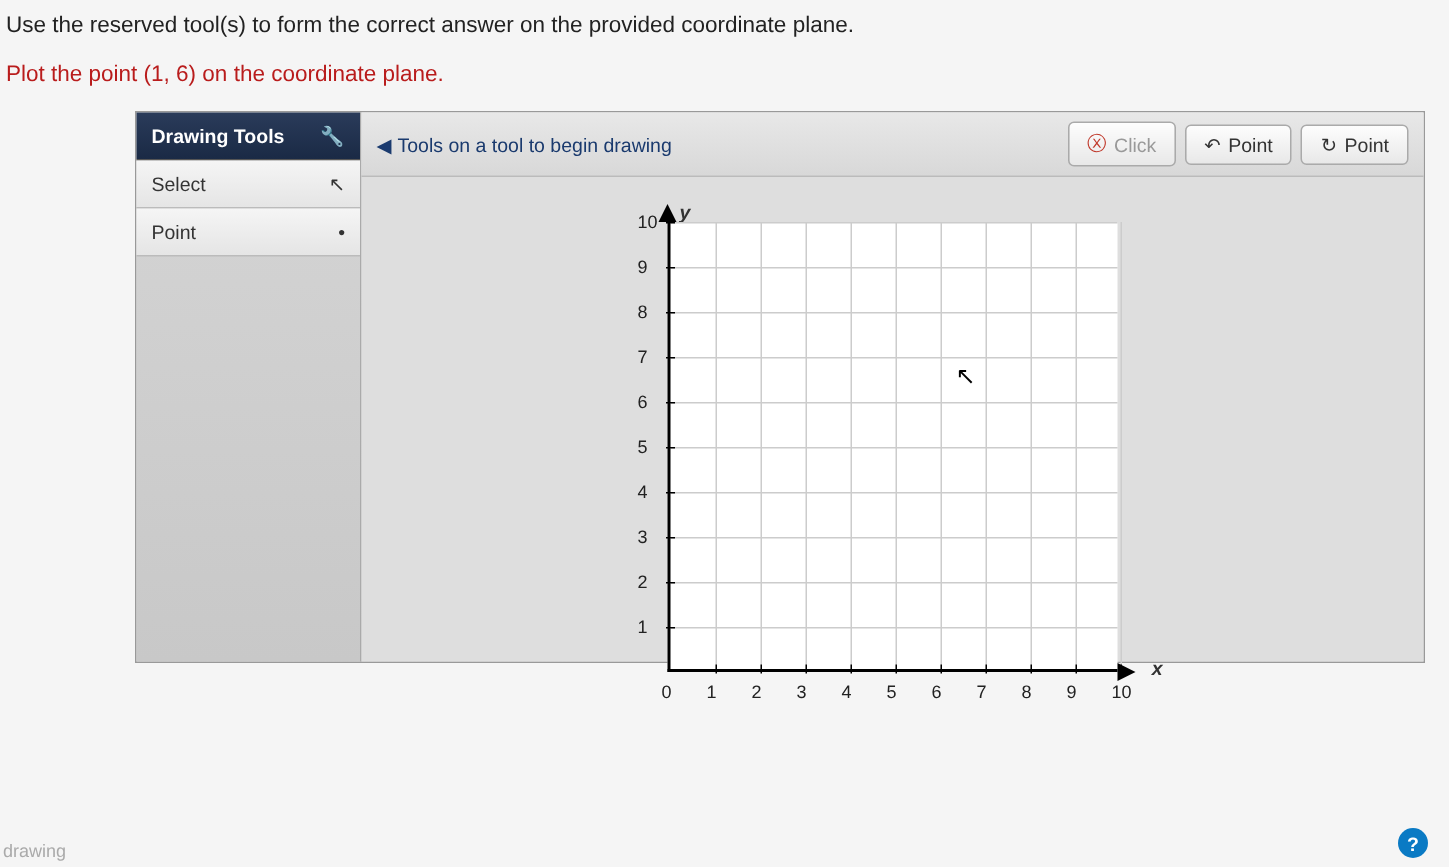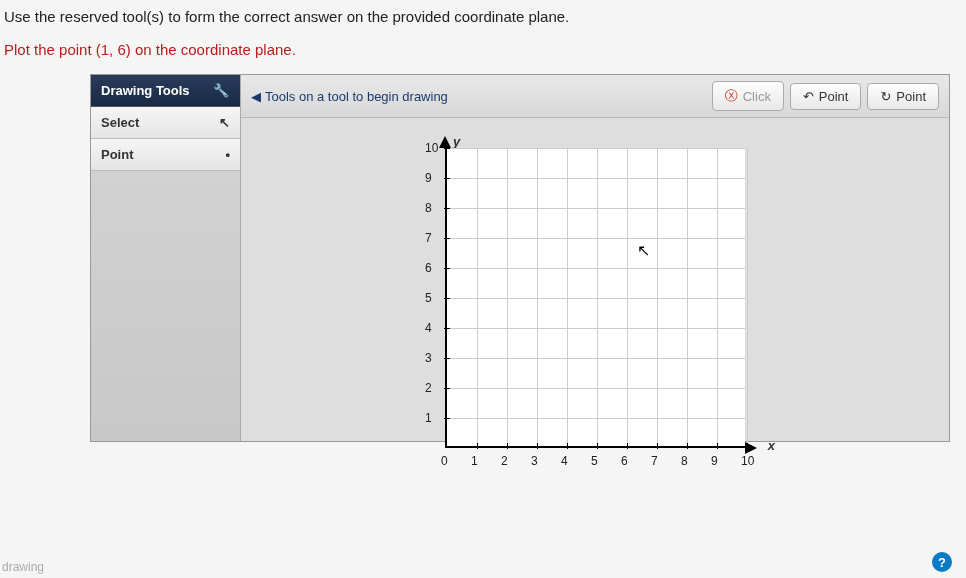--- a/index.html
+++ b/index.html
@@ -48,21 +48,20 @@
     .sidebar-item {
       background: linear-gradient(#f5f5f5, #e5e5e5);
       border-bottom: 1px solid #bbb;
       padding: 8px 10px;
       font-size: 13px;
       color: #333;
       display: flex;
       justify-content: space-between;
       align-items: flex-end;
       cursor: pointer;
-      font-weight: bold;
     }
     .main-area {
       flex: 1;
       display: flex;
       flex-direction: column;
       background: #dedede;
     }
     .toolbar {
       display: flex;
       align-items: center;

